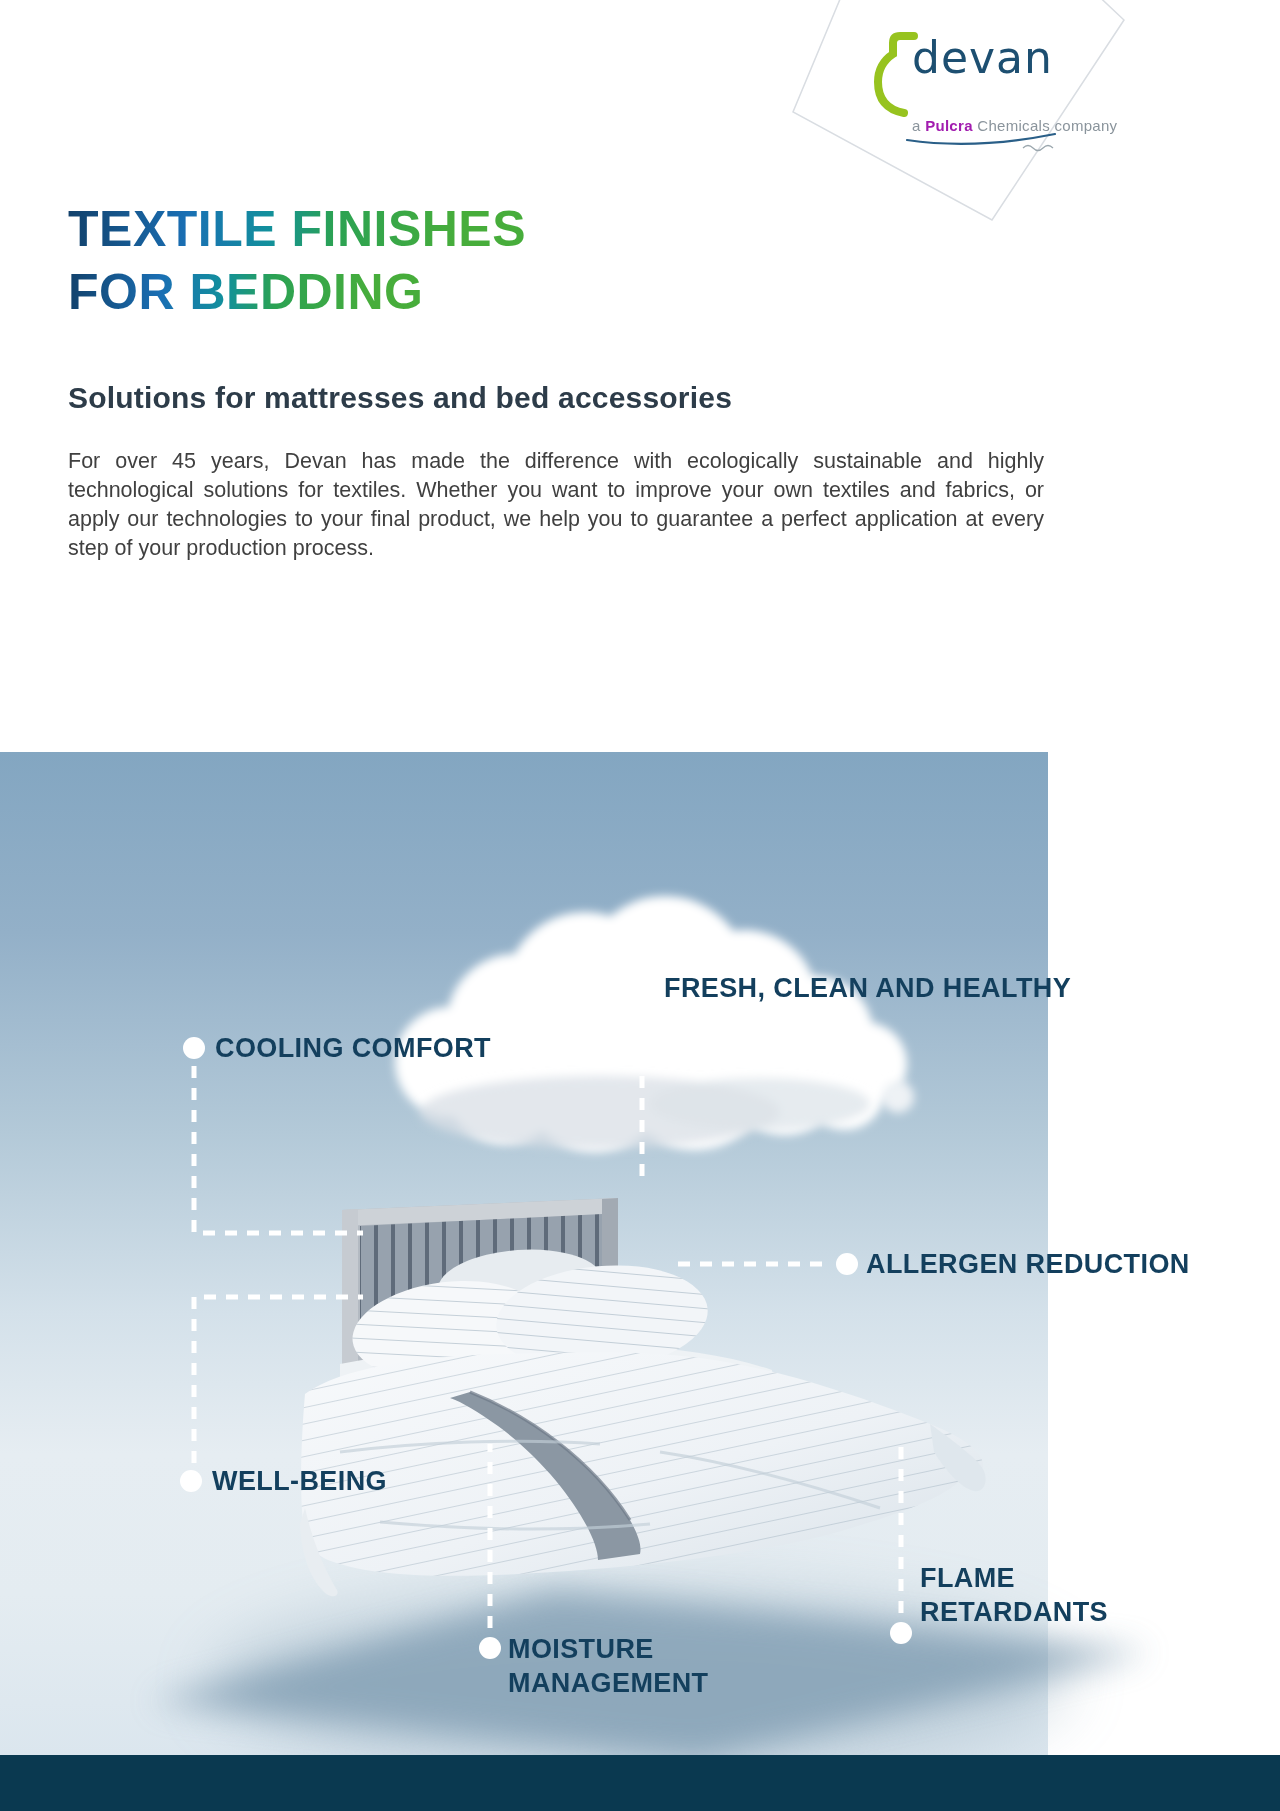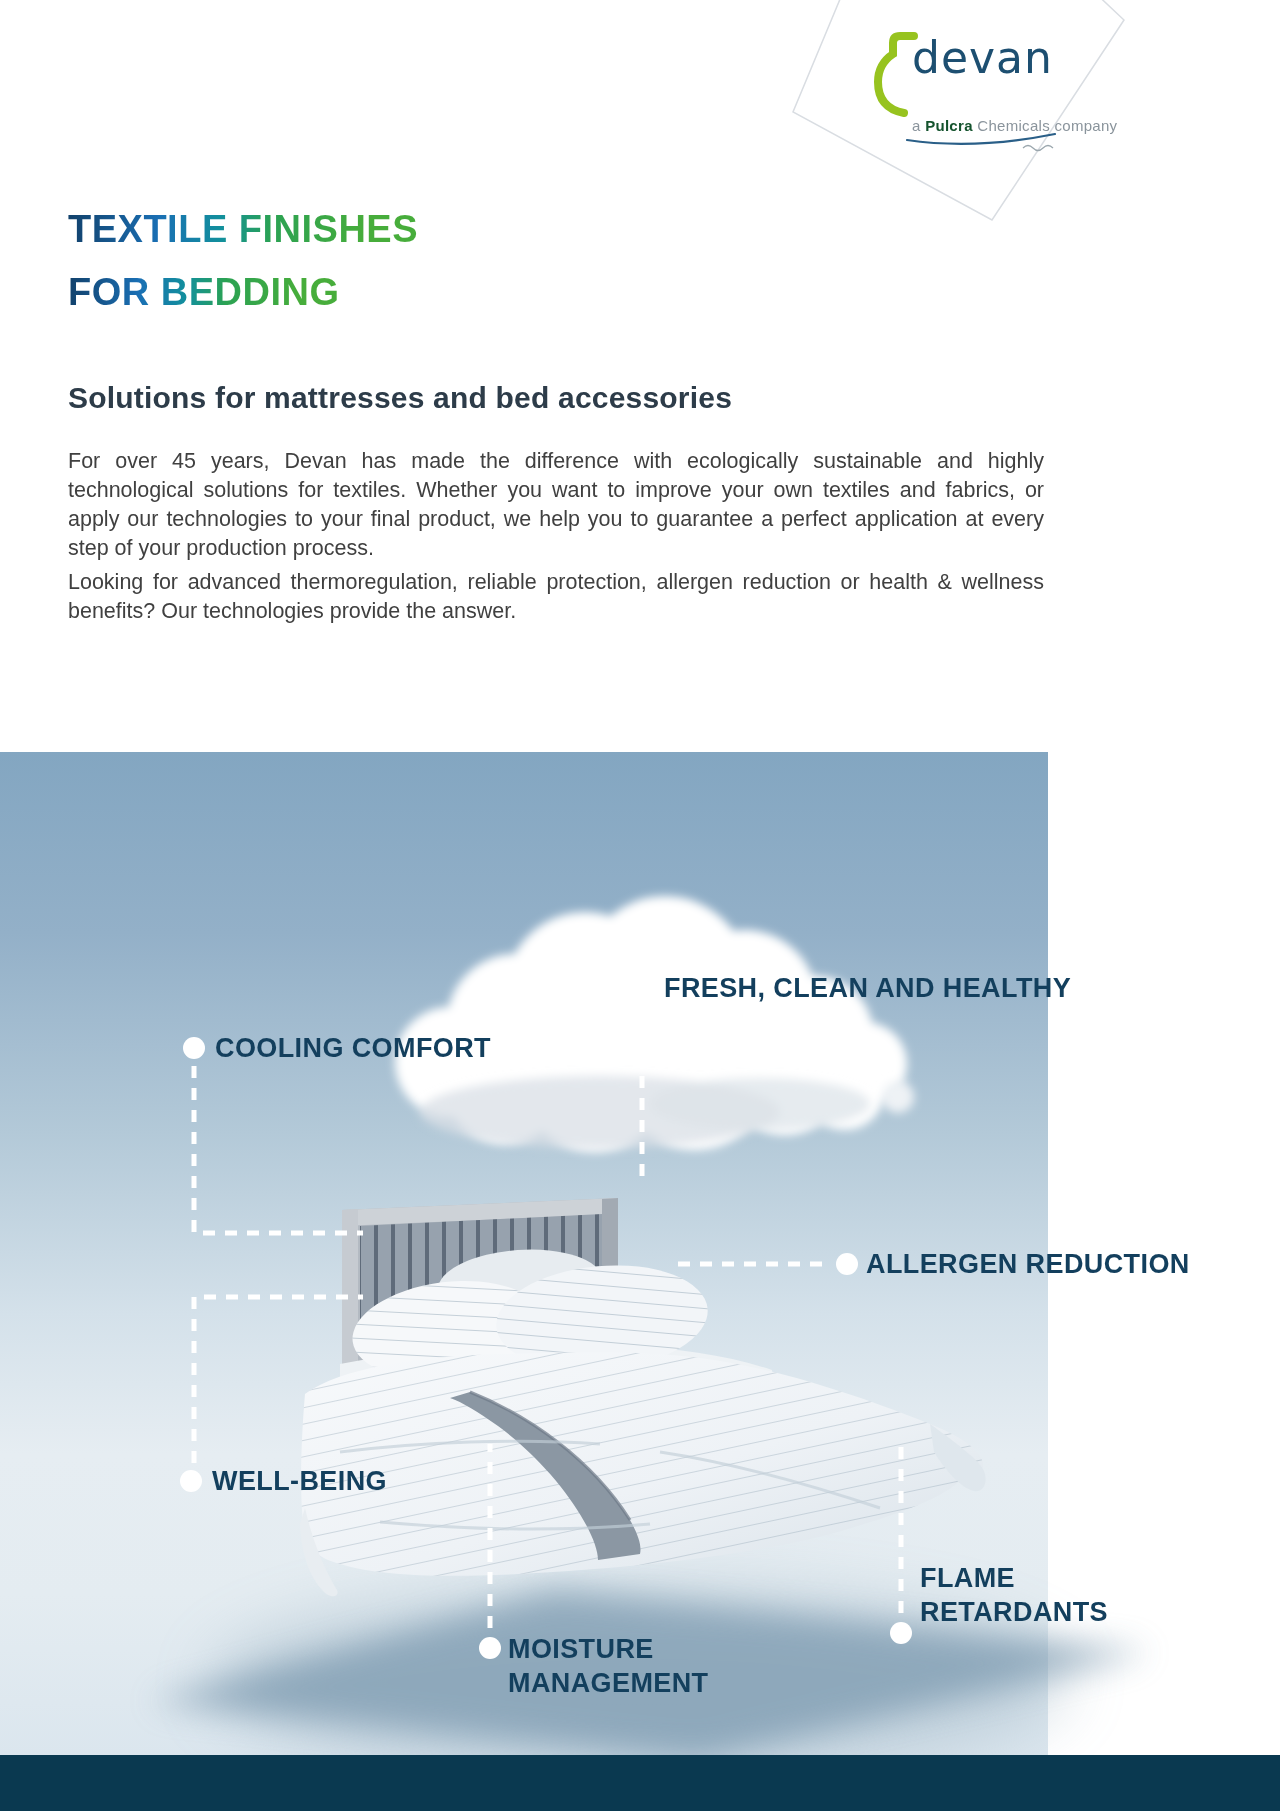--- a/index.html
+++ b/index.html
@@ -13,26 +13,26 @@
   .logo-shape-svg { position:absolute; left:0; top:0; pointer-events:none; }
   .brand {
     position:absolute; left:912px; top:36px; font-family:"DejaVu Sans", sans-serif;
     font-size:44px; font-weight:500; color:#1d4f71; letter-spacing:1px; line-height:1;
   }
   .flask-svg { position:absolute; left:866px; top:30px; }
   .tagline {
     position:absolute; left:912px; top:117px; font-size:15px; color:#8a949c;
     letter-spacing:.3px; white-space:nowrap;
   }
-  .tagline b { color:#14532d; font-weight:700; }
+  .tagline b { color:#a21caf; font-weight:700; }
   .swoosh-svg { position:absolute; left:905px; top:130px; }
 
   
   .title {
-    position:absolute; left:68px; top:198px; font-size:38px; line-height:63px;
+    position:absolute; left:68px; top:198px; font-size:50px; line-height:63px;
     font-weight:800; letter-spacing:.5px;
   }
   .title .grad {
     display:inline-block;
     background:linear-gradient(90deg,#12416b 0%,#1a6fb4 26%,#12909c 44%,#2ba253 58%,#47ad3b 85%);
     -webkit-background-clip:text; background-clip:text;
     color:transparent;
   }
   .subtitle {
     position:absolute; left:68px; top:381px; font-size:30px; font-weight:700;
@@ -86,21 +86,20 @@
       <path d="M118,18 q5,-5 10,0 q5,5 10,0 q5,-5 10,0" fill="none" stroke="#9aa6ad" stroke-width="1.2"></path>
     </svg>
   </div>
 
   <h1 class="title">
     <span class="grad">TEXTILE FINISHES</span><br>
     <span class="grad">FOR BEDDING</span>
   </h1>
   <h2 class="subtitle">Solutions for mattresses and bed accessories</h2>
   <p class="para para1">For over 45 years, Devan has made the difference with ecologically sustainable and highly technological solutions for textiles. Whether you want to improve your own textiles and fabrics, or apply our technologies to your final product, we help you to guarantee a perfect application at every step of your production process.</p>
-  <p class="para para2">Looking for advanced thermoregulation, reliable protection, allergen reduction or health &amp; wellness benefits? Our technologies provide the answer.</p>
 
   <div class="photo">
 
     <svg width="1280" height="1003" viewBox="0 0 1280 1003">
       <defs>
         <filter id="soft" x="-30%" y="-30%" width="160%" height="160%">
           <feGaussianBlur stdDeviation="5"></feGaussianBlur>
         </filter>
         <filter id="blur22" x="-40%" y="-40%" width="180%" height="180%">
           <feGaussianBlur stdDeviation="16"></feGaussianBlur>

